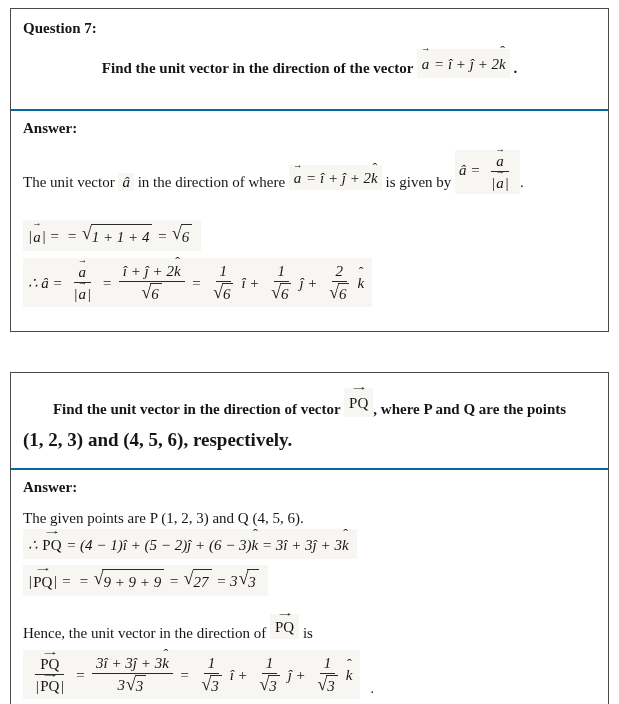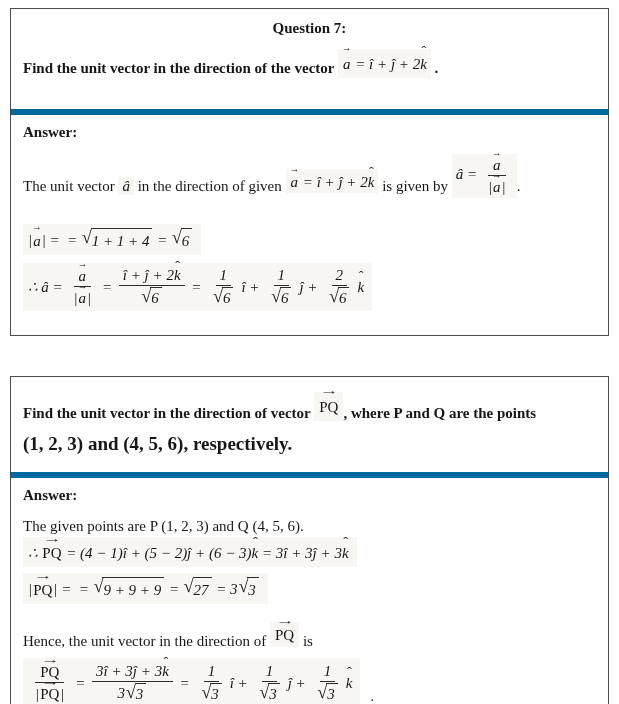--- a/index.html
+++ b/index.html
@@ -6,27 +6,27 @@
   body{
     width:619px;height:704px;background:#ffffff;color:#161616;
     font-family:"Liberation Serif","DejaVu Serif",serif;
     -webkit-font-smoothing:antialiased;overflow:hidden;
   }
   .page{padding:8px 10px 0;}
   .qa-box{border:1px solid #4a4a4a;background:#ffffff;}
   #box2{margin-top:40px;}
 
   .q-sec{padding:6px 12px 0;}
-  .q-title{font-size:15px;font-weight:bold;margin:3px 0 0;line-height:20px;text-align:center;}
-  .q-text{margin:15px 0 0;font-size:15px;font-weight:bold;line-height:26px;}
+  .q-title{font-size:15px;font-weight:bold;margin:3px 0 0;line-height:20px;}
+  .q-text{margin:15px 0 0;font-size:15px;font-weight:bold;line-height:26px;text-align:center;}
   #box1 .q-sec{padding-bottom:27px;}
   #box2 .q-sec{padding-bottom:17px;}
   .q-line2{margin:6px 0 0;font-size:19px;font-weight:bold;line-height:22px;}
 
-  .a-sec{border-top:6px solid #0369a1;padding:5px 12px 24px;}
+  .a-sec{border-top:2px solid #0369a1;padding:5px 12px 24px;}
   #box2 .a-sec{padding-bottom:30px;}
   .a-title{font-size:15px;font-weight:bold;margin:2px 0 0;line-height:20px;}
 
   .a-para{margin:24px 0 0;font-size:15px;font-weight:normal;line-height:22px;}
   #q8-p1{margin-top:10px;}
   #q8-p2{margin-top:24px;}
 
   
   .meq{
     background:#f7f6f2;font-style:italic;font-weight:normal;
@@ -84,21 +84,21 @@
     <div class="q-sec">
       <h2 class="q-title">Question 7:</h2>
       <p class="q-text"><span>Find the unit vector in the direction of the vector</span>
         <span class="meq inline-eq lift-xs"><span class="vec" data-w="1">a</span> = î + ĵ + 2<span class="hat">k</span></span>
         <span>.</span></p>
     </div>
     <div class="a-sec">
       <h3 class="a-title">Answer:</h3>
       <p class="a-para"><span>The unit vector</span>
         <span class="meq inline-eq">â</span>
-        <span>in the direction of given</span>
+        <span>in the direction of where</span>
         <span class="meq inline-eq lift-xs"><span class="vec" data-w="1">a</span> = î + ĵ + 2<span class="hat">k</span></span>
         <span>is given by</span>
         <span class="meq inline-eq lift">â = <span class="frac">
               <span class="num"><span class="vec" data-w="1">a</span></span>
               <span class="den">|<span class="vec" data-w="1">a</span>|</span>
             </span></span><span>.</span></p>
       <div class="meq block-eq" id="q7-eq1">|<span class="vec" data-w="1">a</span>| =  = <span class="sqrt"><span class="radicand">1 + 1 + 4</span></span> = <span class="sqrt"><span class="radicand">6</span></span></div>
       <div class="meq block-eq" id="q7-eq2">∴ â = <span class="frac"><span class="num"><span class="vec" data-w="1">a</span></span><span class="den">|<span class="vec" data-w="1">a</span>|</span></span> = <span class="frac"><span class="num">î + ĵ + 2<span class="hat">k</span></span><span class="den"><span class="sqrt"><span class="radicand">6</span></span></span></span> = <span class="frac"><span class="num">1</span><span class="den"><span class="sqrt"><span class="radicand">6</span></span></span></span>î + <span class="frac"><span class="num">1</span><span class="den"><span class="sqrt"><span class="radicand">6</span></span></span></span>ĵ + <span class="frac"><span class="num">2</span><span class="den"><span class="sqrt"><span class="radicand">6</span></span></span></span><span class="hat">k</span></div>
     </div>
   </section>

